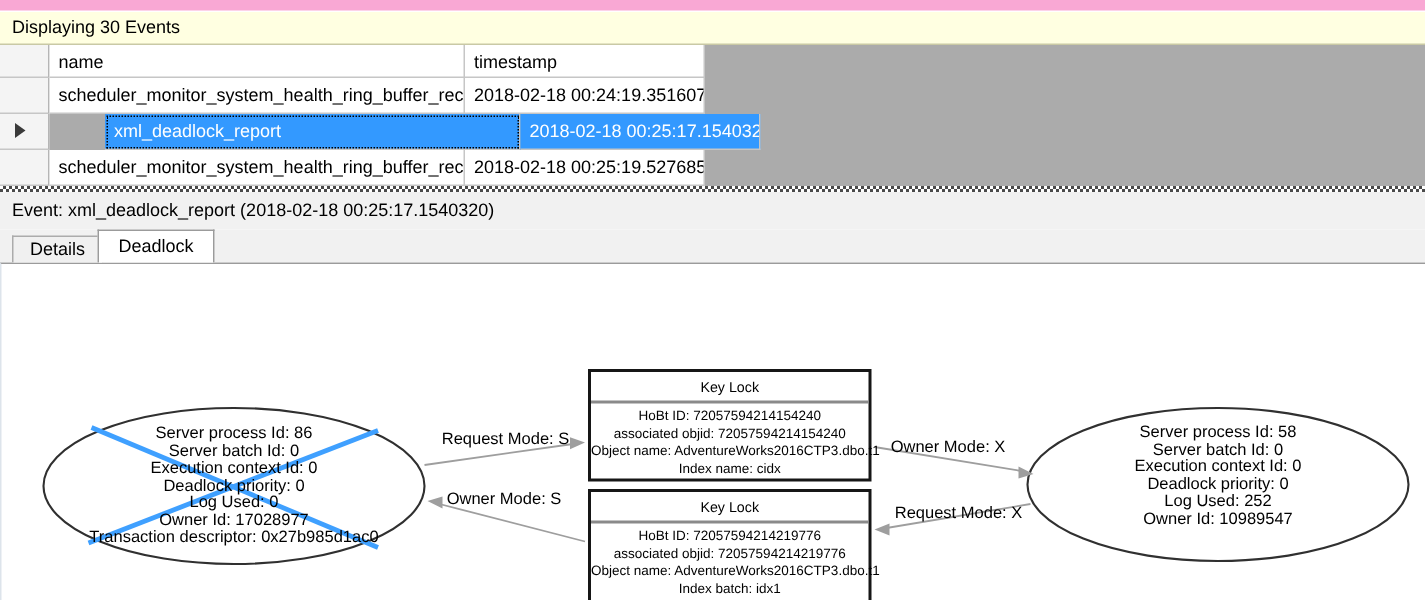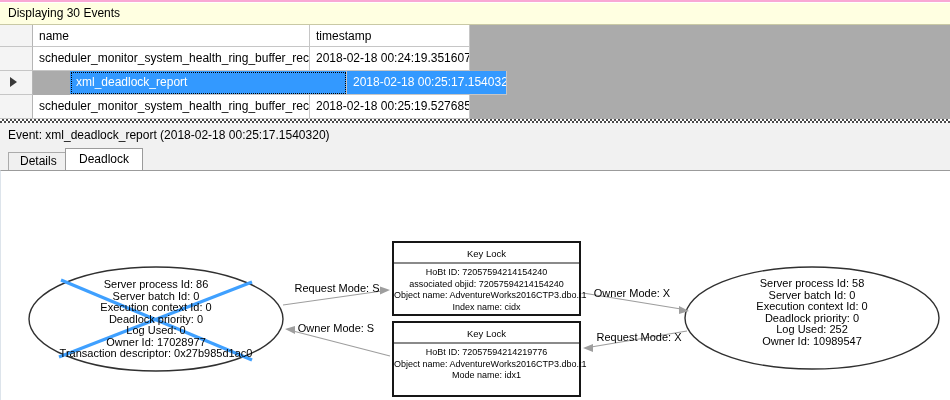--- a/index.html
+++ b/index.html
@@ -1,17 +1,17 @@
 <!DOCTYPE html>
 <html><head>
 <meta charset="utf-8">
 <style>
   * { margin:0; padding:0; box-sizing:border-box; }
   body { font-family:"Liberation Sans", sans-serif; background:#fff; }
-  .screen { position:relative; width:950px; height:400px; overflow:hidden; background:#fff; border-top:2px solid #f9a8d4; }
+  .screen { position:relative; width:950px; height:400px; overflow:hidden; background:#fff; border-top:7px solid #f9a8d4; }
 
   
   .info-bar { position:absolute; left:0; top:1px; width:950px; height:22px; background:#FFFFE1;
     border-bottom:1px solid #c9c9a5; font-size:12px; line-height:21px; padding-left:8px; color:#000; }
 
   
   .grid-area { position:absolute; left:0; top:23px; width:950px; height:94px; background:#ABABAB; }
   .cell { position:absolute; border-right:1px solid #c6c6c6; border-bottom:1px solid #c6c6c6;
     font-size:12px; line-height:22px; white-space:nowrap; overflow:hidden; background:#fff; color:#000; }
   .hdr { height:22px; top:0; padding-left:6px; }
@@ -149,22 +149,23 @@
         <div>associated objid: 72057594214154240</div>
         <div>Object name: AdventureWorks2016CTP3.dbo.t1</div>
         <div>Index name: cidx</div>
       </div>
     </div>
 
     <div class="lockbox lockbox-bottom">
       <div class="lock-title">Key Lock</div>
       <div class="lock-body">
         <div>HoBt ID: 72057594214219776</div>
+        <div>associated objid: 72057594214219776</div>
         <div>Object name: AdventureWorks2016CTP3.dbo.t1</div>
-        <div>Mode name: idx1</div>
+        <div>Index batch: idx1</div>
       </div>
     </div>
 
     <div class="edge-label el1">Request Mode: S</div>
     <div class="edge-label el2">Owner Mode: S</div>
     <div class="edge-label el3">Owner Mode: X</div>
     <div class="edge-label el4">Request Mode: X</div>
   </div>
 
 </div>

